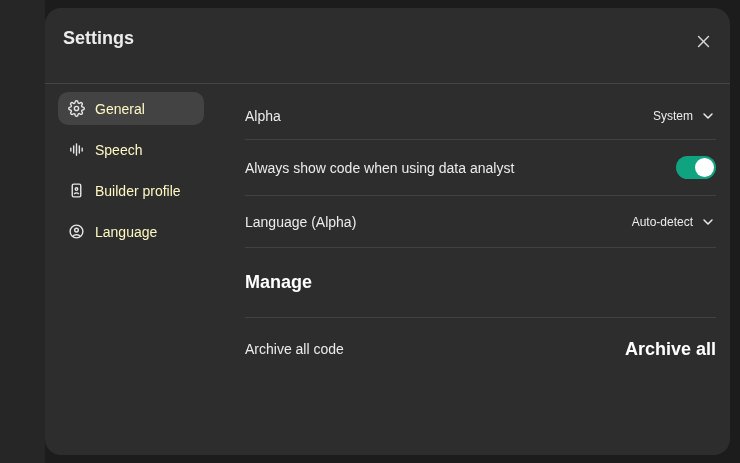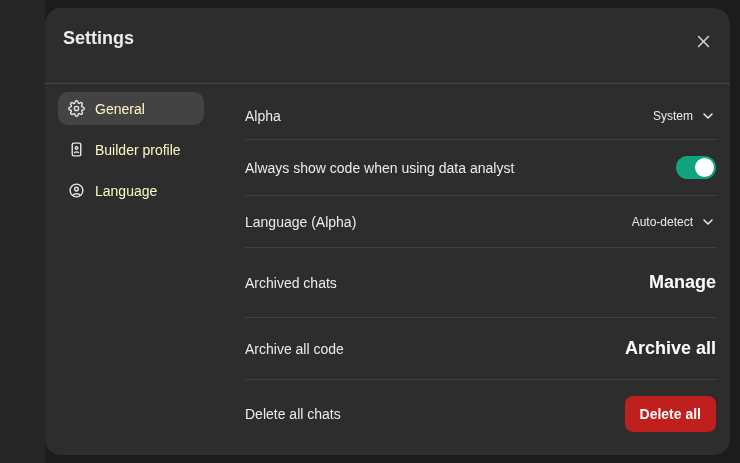--- a/index.html
+++ b/index.html
@@ -108,20 +108,32 @@
       <span class="icon">
         <svg viewBox="0 0 24 24" fill="none" stroke="currentColor" stroke-width="2" stroke-linejoin="round">
             <circle cx="12" cy="12" r="3"></circle>
             <path d="M19.4 15a1.65 1.65 0 0 0 .33 1.82l.06.06a2 2 0 1 1-2.83 2.83l-.06-.06a1.65 1.65 0 0 0-1.82-.33 1.65 1.65 0 0 0-1 1.51V21a2 2 0 1 1-4 0v-.09A1.65 1.65 0 0 0 9 19.4a1.65 1.65 0 0 0-1.82.33l-.06.06a2 2 0 1 1-2.83-2.83l.06-.06a1.65 1.65 0 0 0 .33-1.82 1.65 1.65 0 0 0-1.51-1H3a2 2 0 1 1 0-4h.09A1.65 1.65 0 0 0 4.6 9a1.65 1.65 0 0 0-.33-1.82l-.06-.06a2 2 0 1 1 2.83-2.83l.06.06a1.65 1.65 0 0 0 1.82.33H9a1.65 1.65 0 0 0 1-1.51V3a2 2 0 1 1 4 0v.09a1.65 1.65 0 0 0 1 1.51 1.65 1.65 0 0 0 1.82-.33l.06-.06a2 2 0 1 1 2.83 2.83l-.06.06a1.65 1.65 0 0 0-.33 1.82V9a1.65 1.65 0 0 0 1.51 1H21a2 2 0 1 1 0 4h-.09a1.65 1.65 0 0 0-1.51 1z"></path>
           </svg>
       </span>
       <span>General</span>
     </div>
     <div class="side-item">
       <span class="icon">
+        <svg viewBox="0 0 24 24" fill="none" stroke="currentColor" stroke-width="2" stroke-linecap="round">
+            <line x1="4" y1="10" x2="4" y2="14"></line>
+            <line x1="8" y1="7" x2="8" y2="17"></line>
+            <line x1="12" y1="4" x2="12" y2="20"></line>
+            <line x1="16" y1="7" x2="16" y2="17"></line>
+            <line x1="20" y1="10" x2="20" y2="14"></line>
+          </svg>
+      </span>
+      <span>Speech</span>
+    </div>
+    <div class="side-item">
+      <span class="icon">
         <svg viewBox="0 0 24 24" fill="none" stroke="currentColor" stroke-width="2" stroke-linecap="round" stroke-linejoin="round">
             <rect x="6" y="3" width="12" height="18" rx="2"></rect>
             <circle cx="12" cy="10" r="1.8"></circle>
             <path d="M9.2 16.5c.6-1.6 5-1.6 5.6 0"></path>
           </svg>
       </span>
       <span>Builder profile</span>
     </div>
     <div class="side-item">
       <span class="icon">
@@ -162,28 +174,23 @@
         <span>Auto-detect</span>
         <span class="icon" style="width:16px;height:16px;display:flex;">
           <svg viewBox="0 0 24 24" fill="none" stroke="currentColor" stroke-width="2.2" stroke-linecap="round" stroke-linejoin="round">
               <path d="M6 9l6 6 6-6"></path>
             </svg>
         </span>
       </button>
     </div>
 
     <div class="row h70">
-      <span class="row-label">Archived chats</span>
       <button class="text-action">Manage</button>
     </div>
 
     <div class="row h62">
       <span class="row-label">Archive all code</span>
       <button class="text-action">Archive all</button>
     </div>
 
-    <div class="row h67">
-      <span class="row-label">Delete all chats</span>
-      <button class="danger-btn">Delete all</button>
-    </div>
 
   </div>
 </div>
 
 </body></html>

